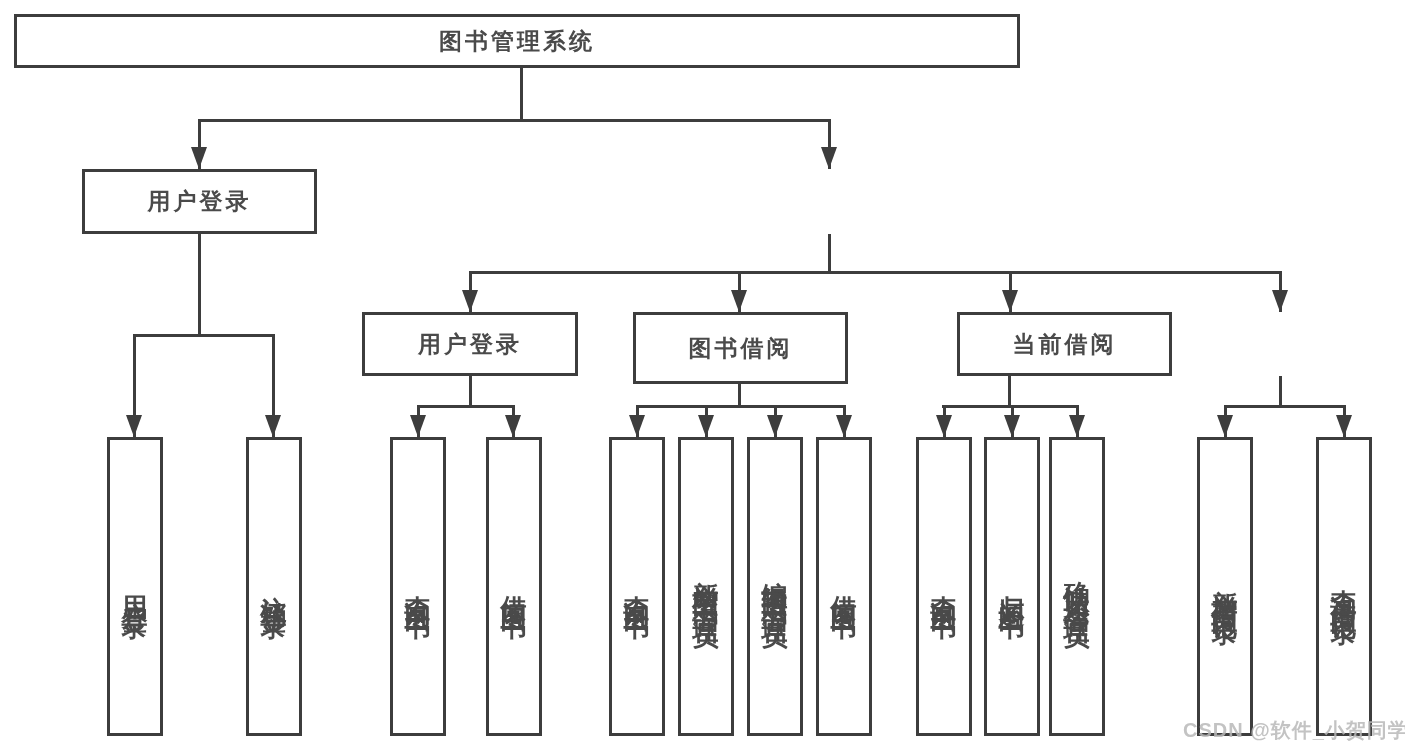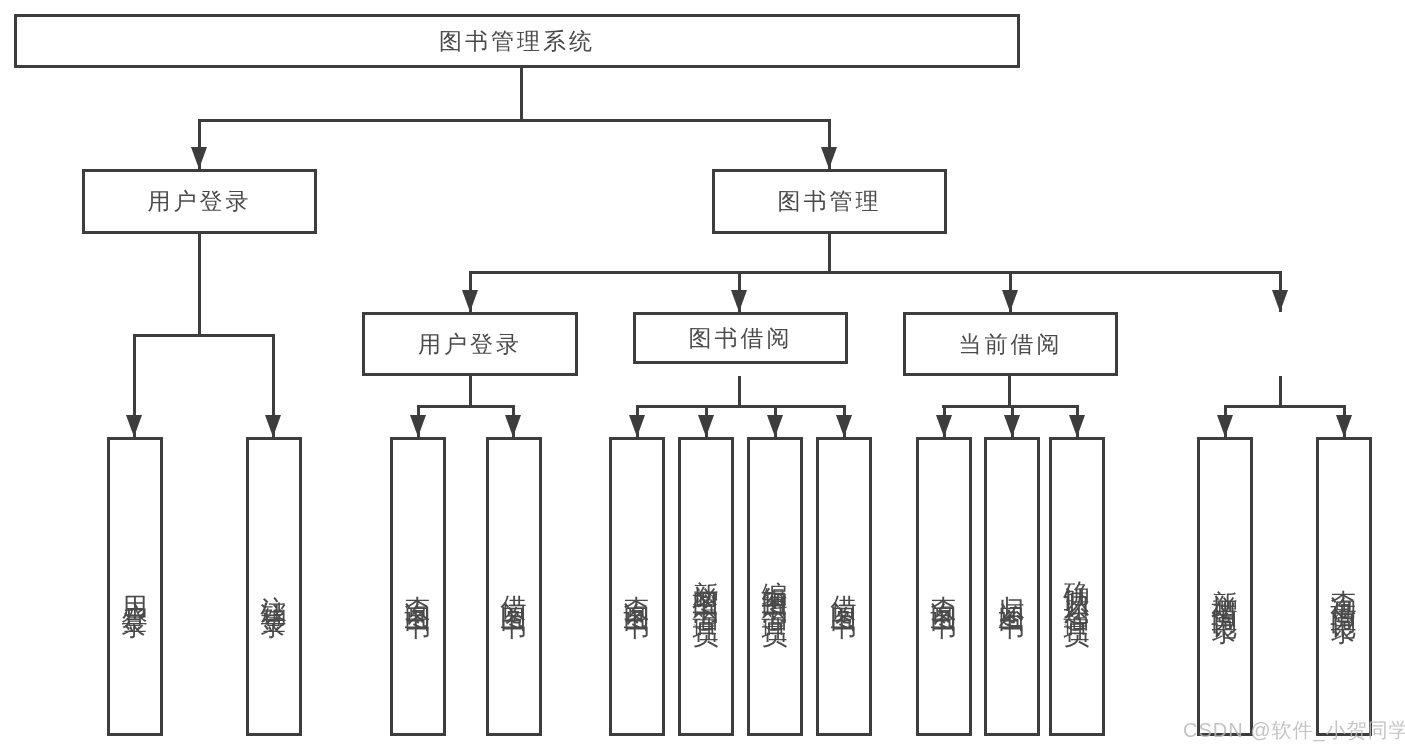--- a/index.html
+++ b/index.html
@@ -1,18 +1,18 @@
 <!DOCTYPE html>
 <html style="--line: #3d3d3d; --text: #4a4a4a; --box-fill: #ffffff; --background: #ffffff; --watermark: #b9b9b9;"><head>
 <meta charset="utf-8">
 <style>
   html,body{margin:0;padding:0;background:#fff;}
   .stage{
     position:relative;width:1405px;height:747px;background:var(--background,#fff);
-    font-family:"Liberation Sans","DejaVu Sans",sans-serif;overflow:hidden;
+    font-family:"Liberation Sans","DejaVu Sans",sans-serif;overflow:hidden;font-weight:bold;
   }
   .box{
     position:absolute;box-sizing:border-box;background:var(--box-fill,#fff);
     border:3px solid var(--line,#3d3d3d);
     display:flex;align-items:center;justify-content:center;
   }
   .box.h span{
     font-size:23px;letter-spacing:3px;color:var(--text,#4a4a4a);white-space:nowrap;
   }
   .box.v span{
@@ -97,31 +97,28 @@
   <div class="arrow" style="left:1217px;top:415px"></div>
   <div class="arrow" style="left:1336px;top:415px"></div>
 
   <div class="box h" style="left:14px;top:14px;width:1006px;height:54px">
     <span>图书管理系统</span>
   </div>
 
   <div class="box h" style="left:82px;top:169px;width:235px;height:65px">
     <span>用户登录</span>
   </div>
-  <div class="box h" style="left:712px;top:169px;width:235px;height:65px">
-    <span>图书管理</span>
-  </div>
 
   <div class="box h" style="left:362px;top:312px;width:216px;height:64px">
     <span>用户登录</span>
   </div>
-  <div class="box h" style="left:633px;top:312px;width:215px;height:52px">
+  <div class="box h" style="left:633px;top:312px;width:215px;height:72px">
     <span>图书借阅</span>
   </div>
-  <div class="box h" style="left:903px;top:312px;width:215px;height:64px">
+  <div class="box h" style="left:957px;top:312px;width:215px;height:64px">
     <span>当前借阅</span>
   </div>
 
   <div class="box v" style="left:107px;top:437px;width:56px;height:299px">
     <span>用户登录</span>
   </div>
   <div class="box v" style="left:246px;top:437px;width:56px;height:299px">
     <span>注销登录</span>
   </div>
 

